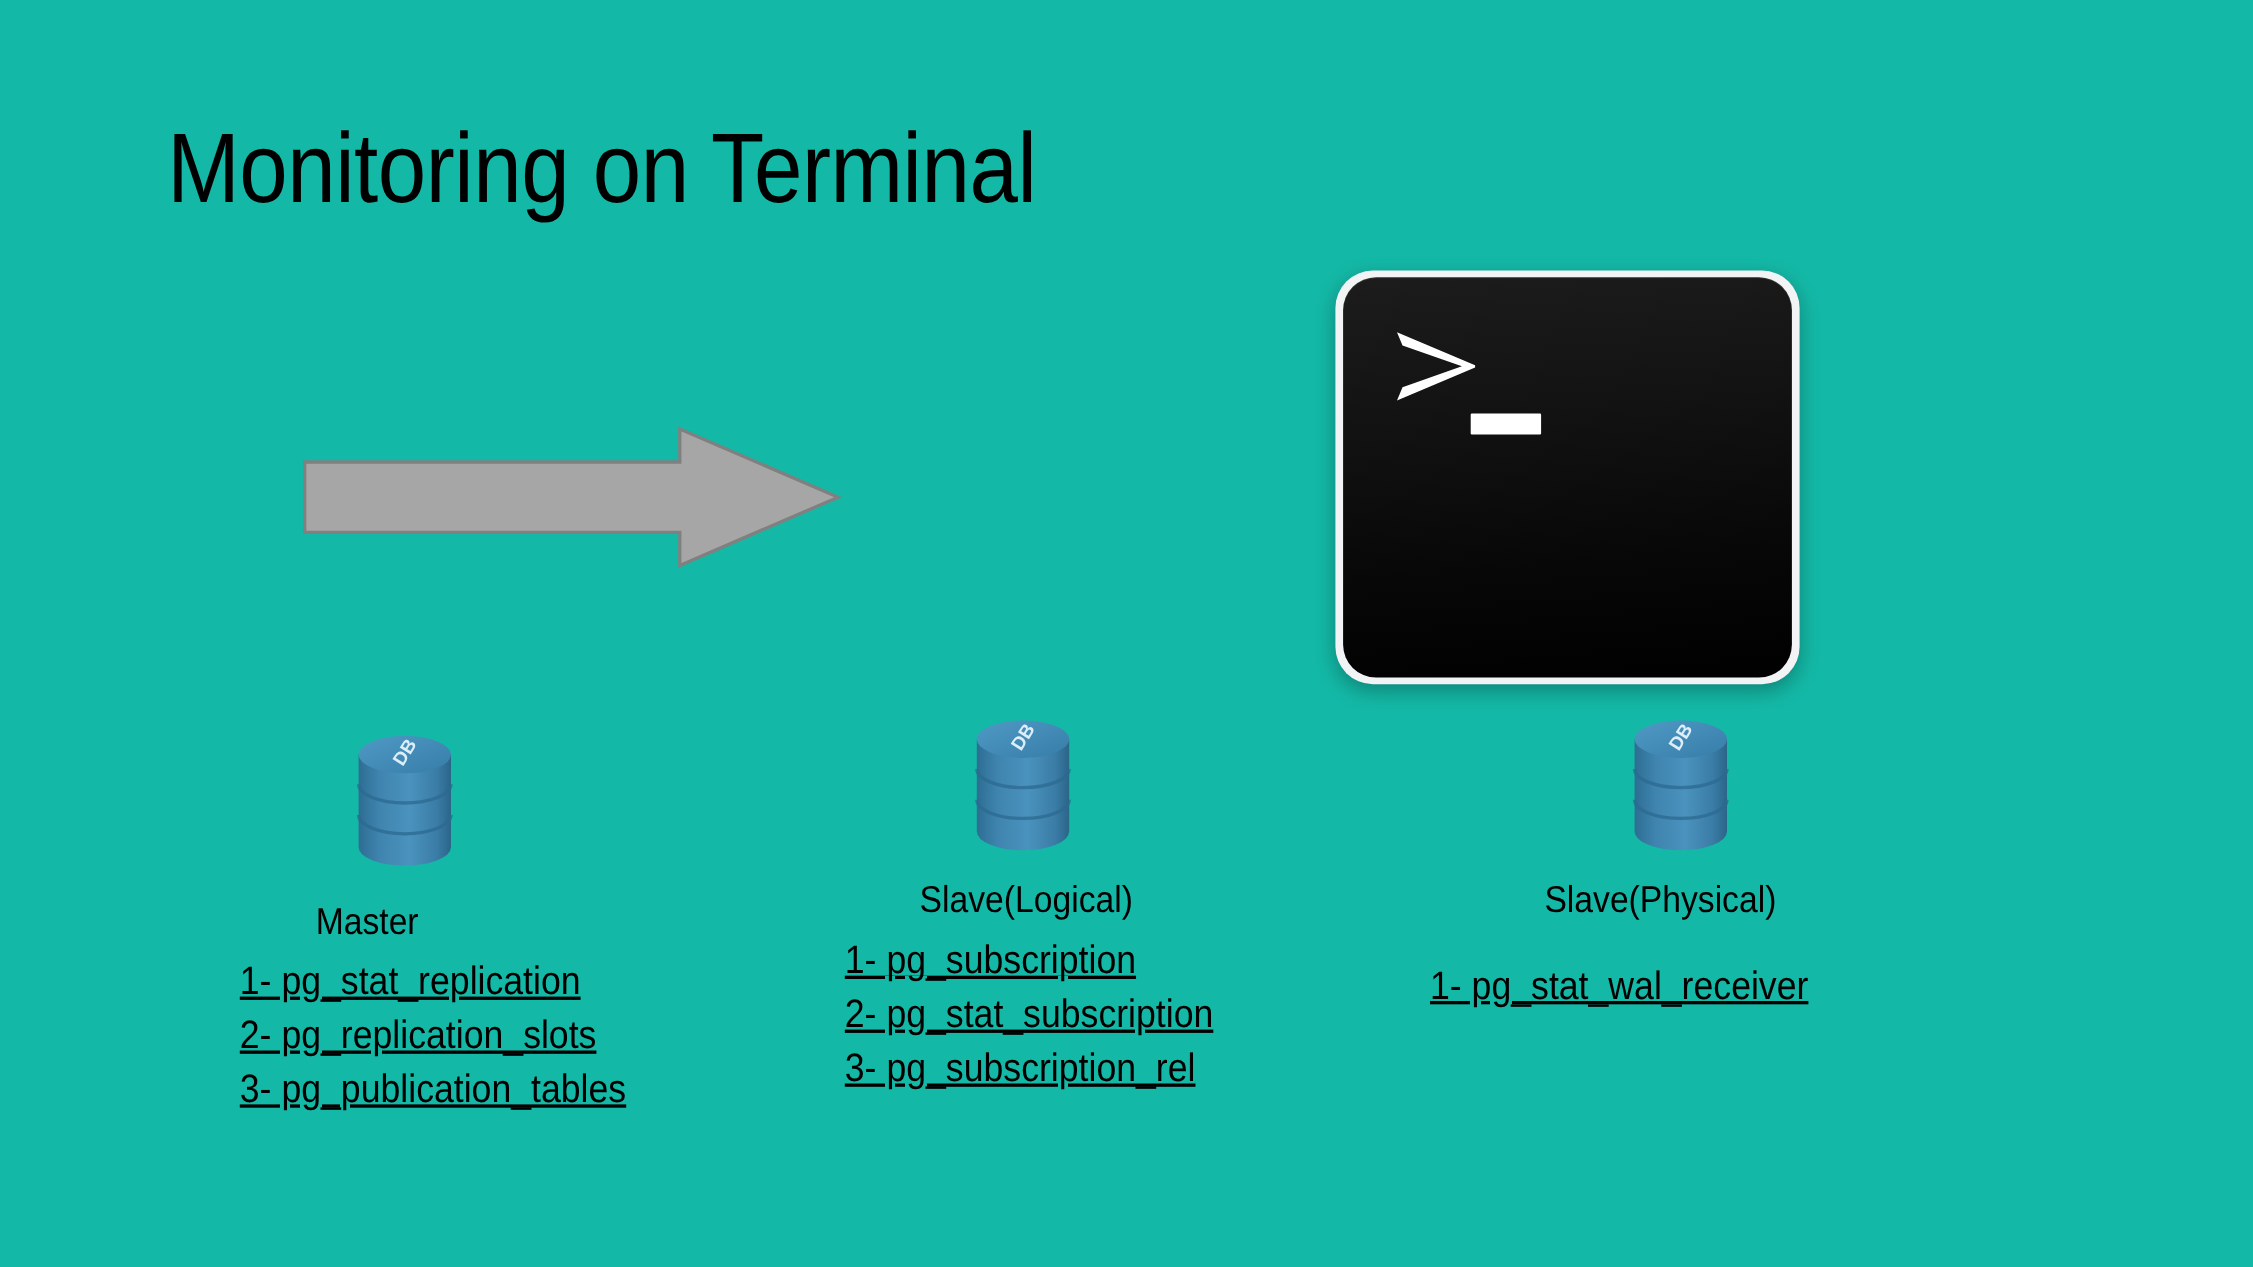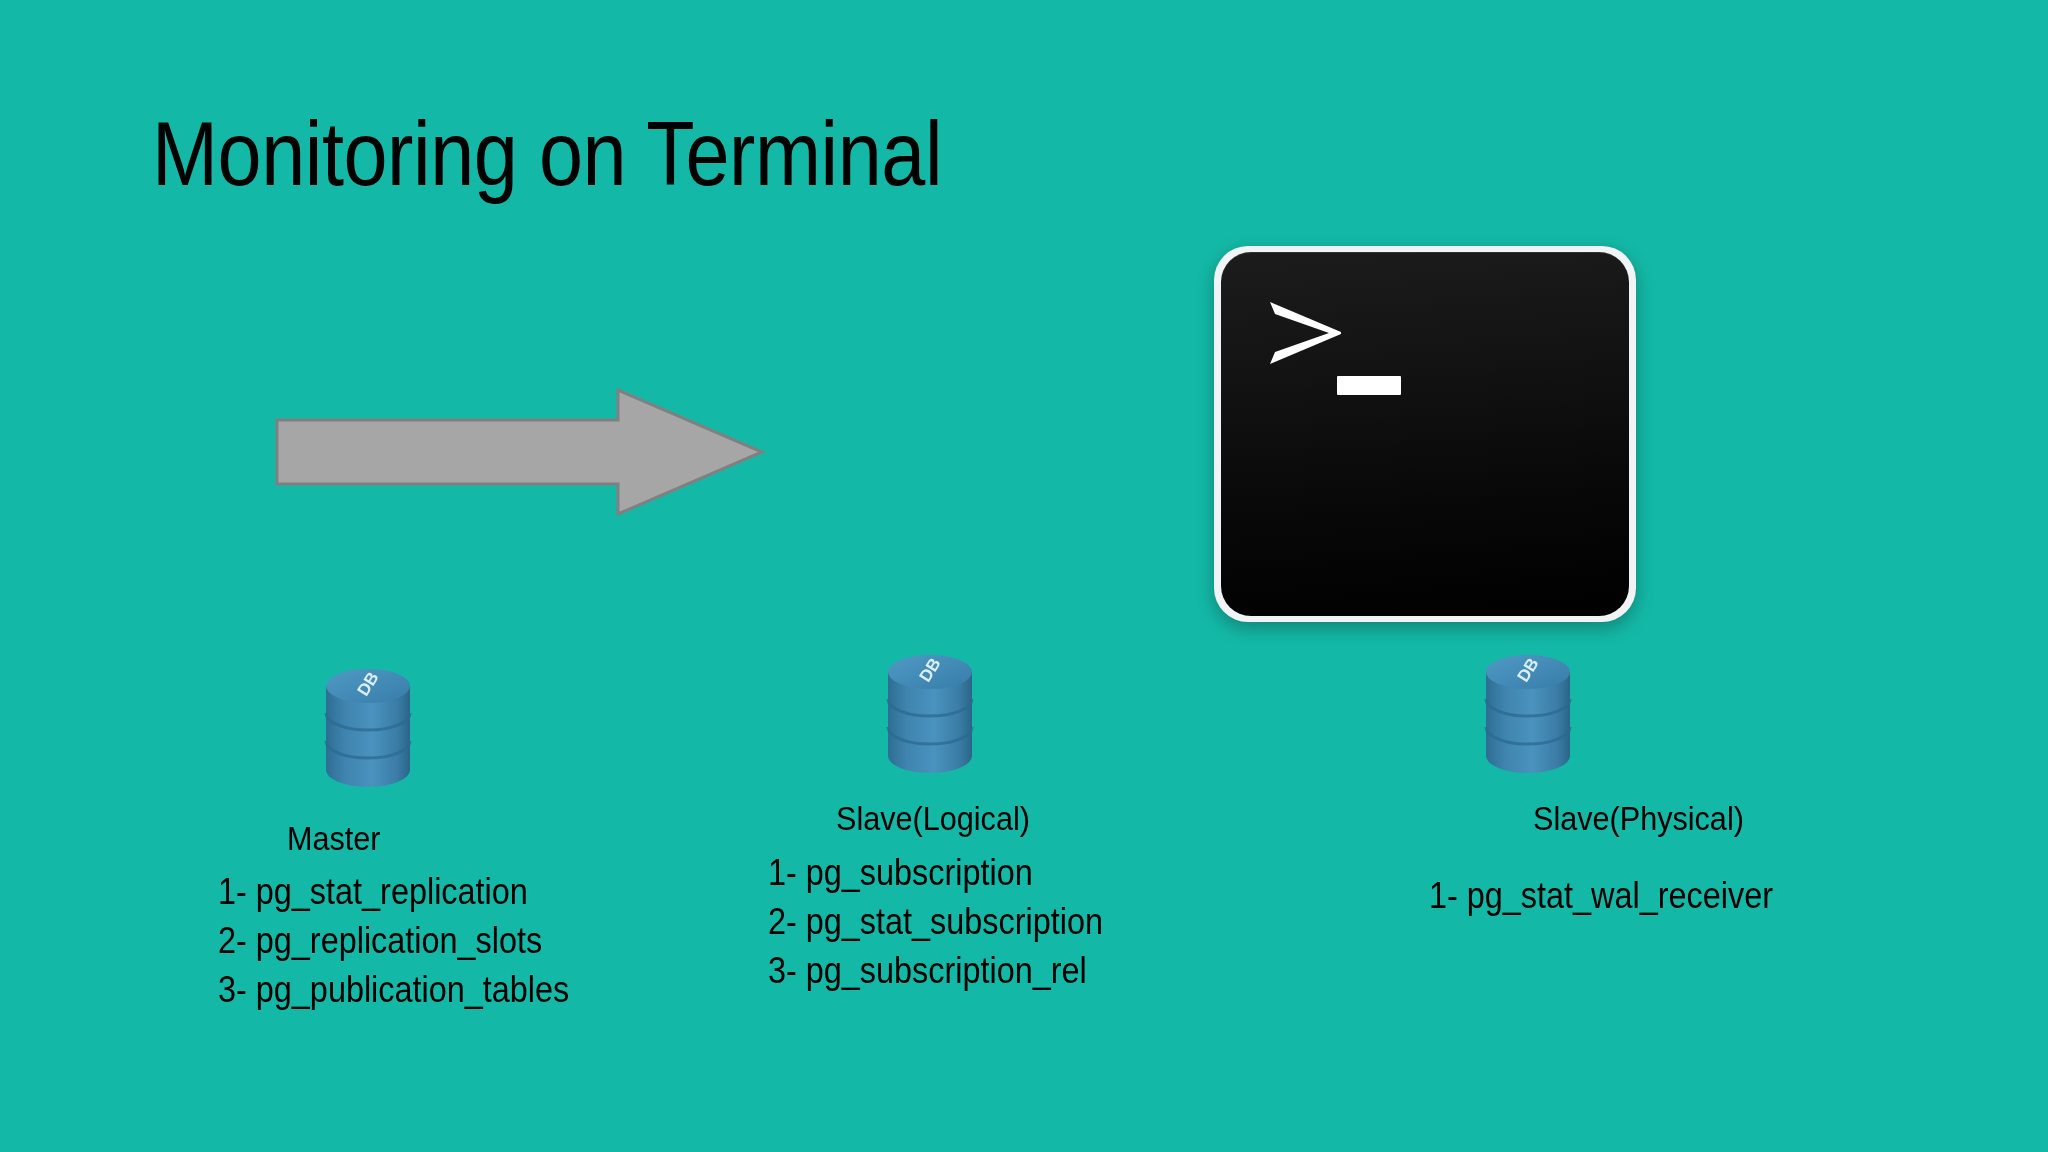--- a/index.html
+++ b/index.html
@@ -116,41 +116,42 @@
     text-align: center;
     white-space: nowrap;
     transform: scaleX(0.90);
   }
   .node-list {
     list-style: none;
     margin: 0;
     padding: 0;
     font-size: 36px;
     line-height: 1.00;
+    text-decoration: underline;
   }
   .node-list li {
     white-space: nowrap;
     margin: 0;
     padding: 0 0 13px 0;
     transform: scaleX(0.90);
     transform-origin: left center;
   }
 
   
   #col-master          { left: 140px; top: 820px; width: 470px; }
   #col-master .node-title   { margin-left: 130px; text-align: left; }
   #col-master .node-list    { margin-top: 17px; margin-left: 78px; }
 
   
   #col-logical         { left: 727px; top: 800px; width: 470px; }
   #col-logical .node-title  { margin-left: 90px; text-align: left; }
   #col-logical .node-list   { margin-top: 18px; margin-left: 41px; }
 
   
-  #col-physical        { left: 1412px; top: 800px; width: 520px; }
+  #col-physical        { left: 1283px; top: 800px; width: 520px; }
   #col-physical .node-title { margin-left: 100px; text-align: left; }
   #col-physical .node-list  { margin-top: 41px; margin-left: 17px; }
 </style>
 </head>
 <body>
 
 <div id="slide">
 
   <div id="slide-title">Monitoring on Terminal</div>
 

